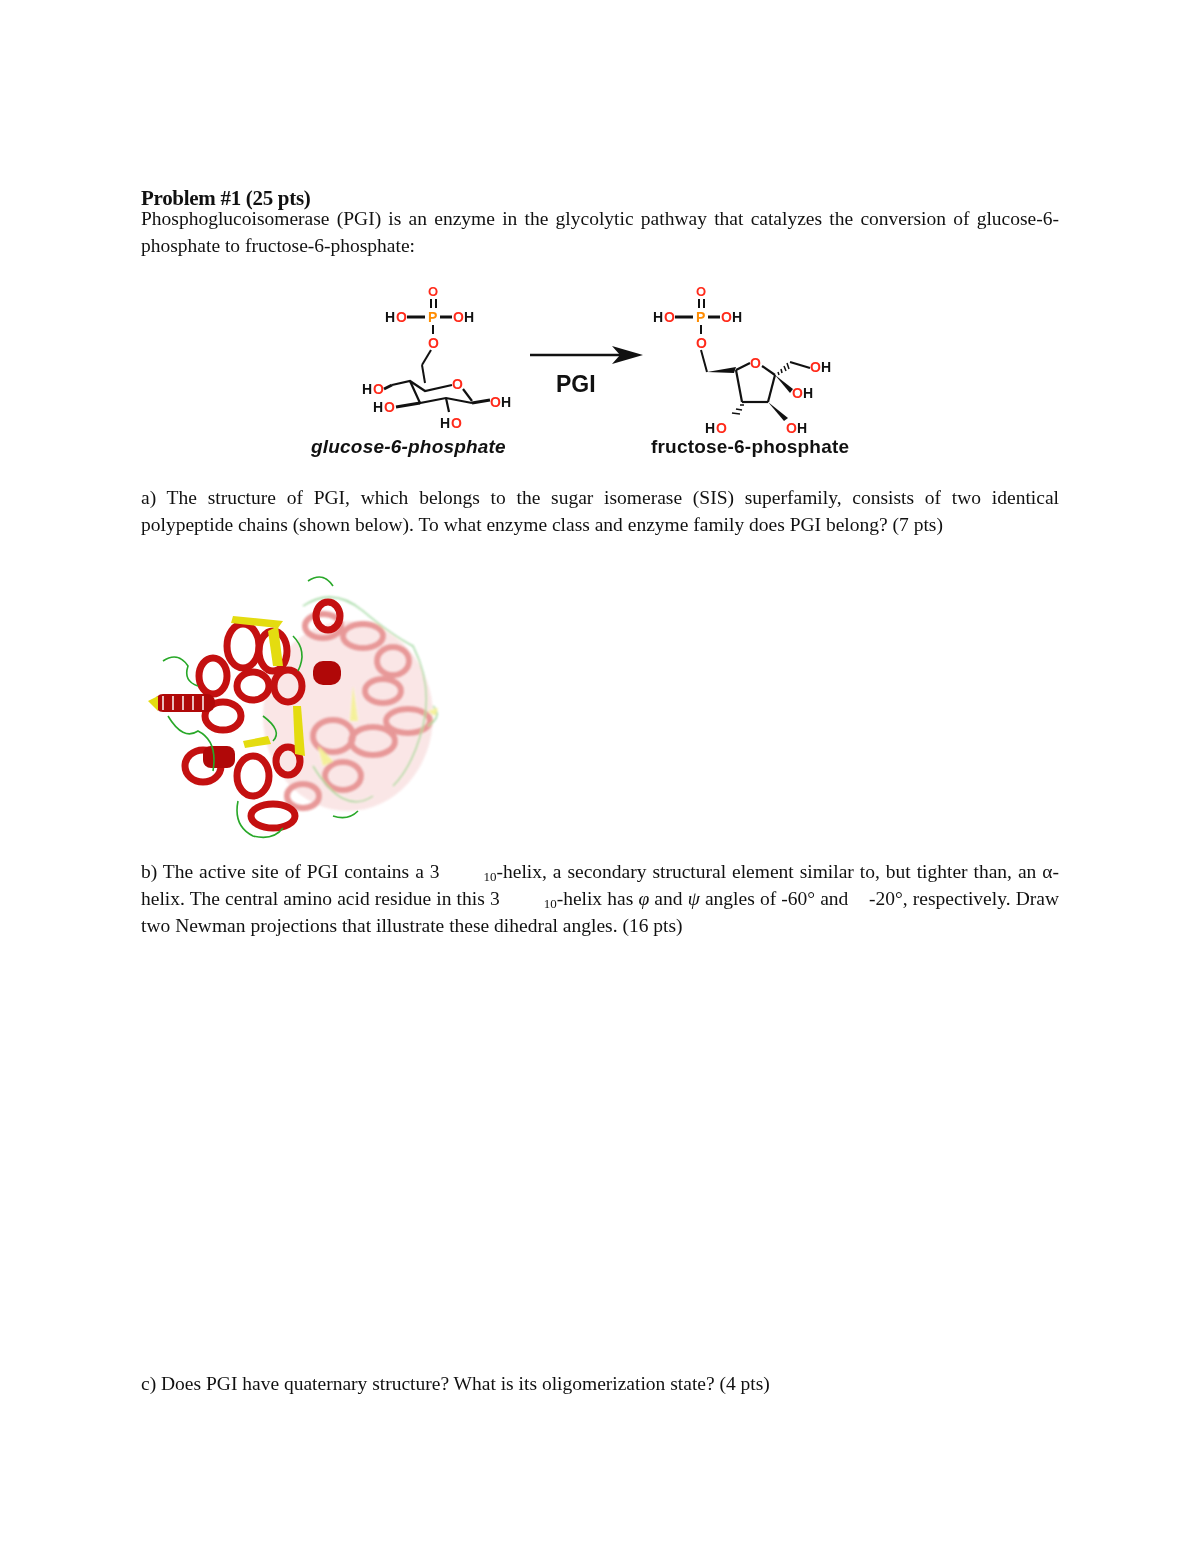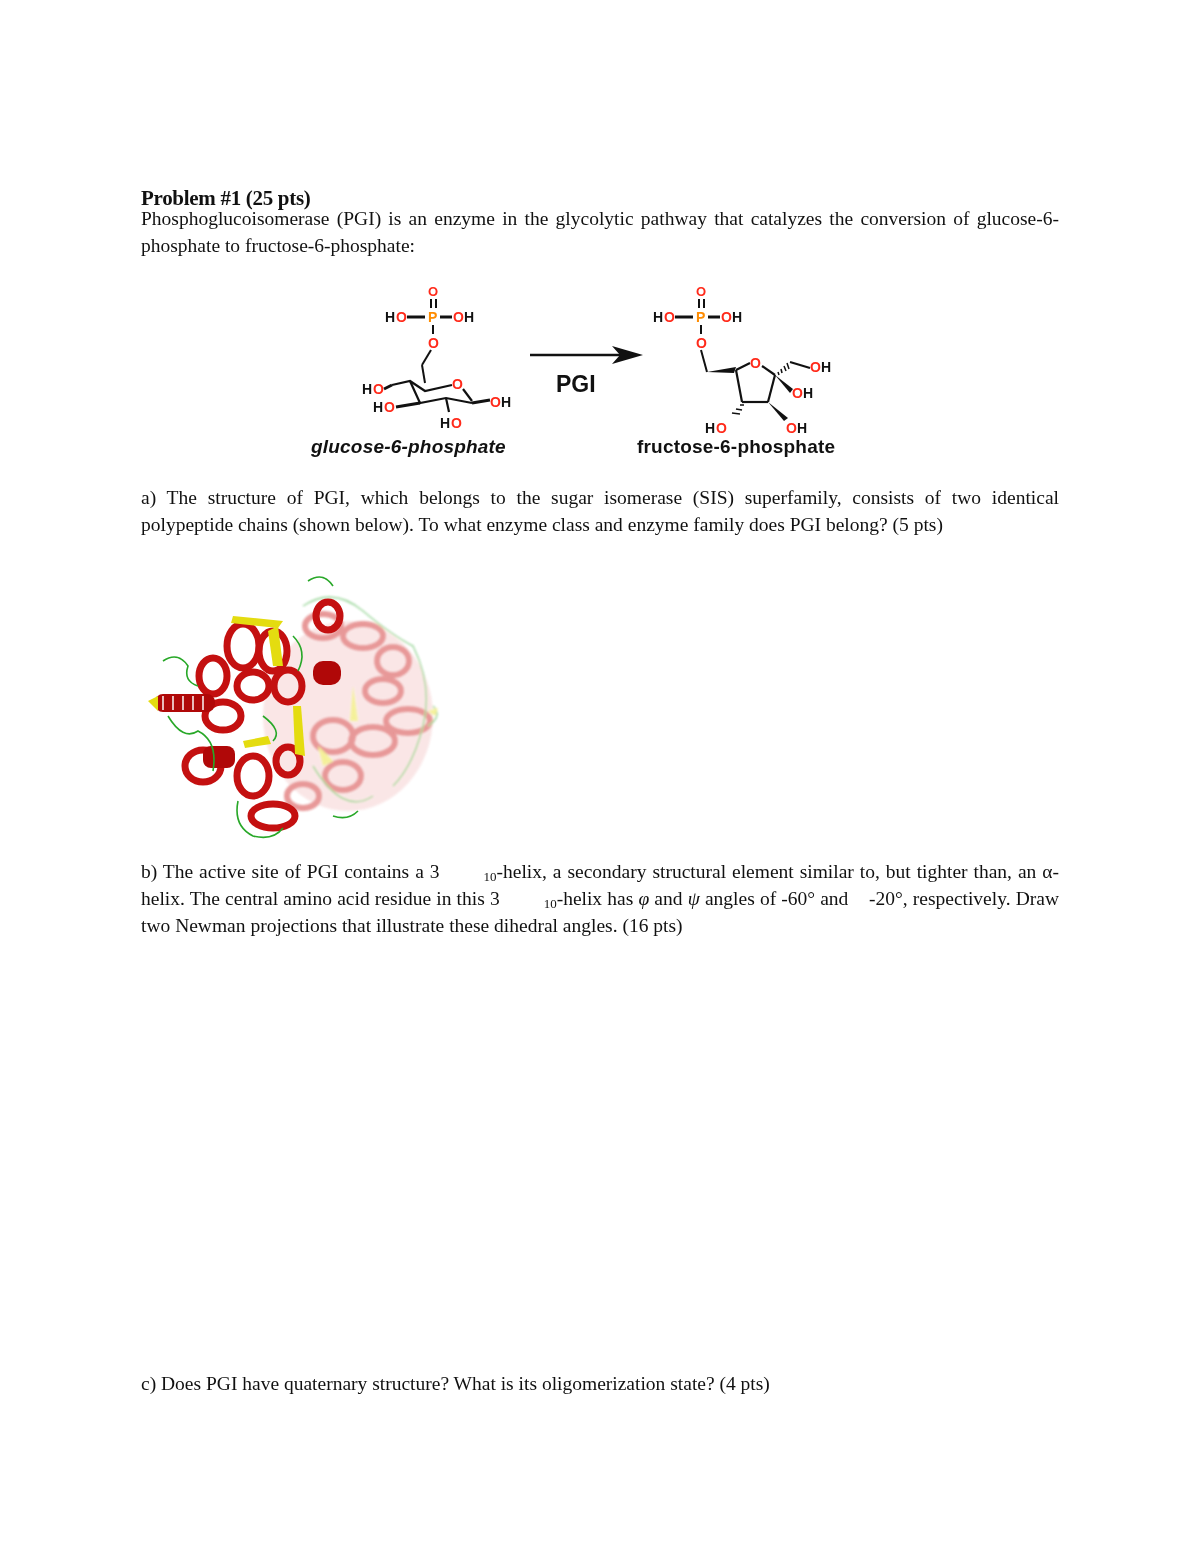--- a/index.html
+++ b/index.html
@@ -7,21 +7,21 @@
   .abs { position: absolute; }
   .title { left: 141px; top: 143px; font-size: 21px; font-weight: bold; letter-spacing: -0.3px; margin-top: 43px; }
   .para { left: 141px; width: 918px; font-size: 19.5px; line-height: 27px; text-align: justify; }
   .p-intro { top: 205px; }
   .p-a { top: 484px; }
   .p-b { top: 858px; }
   .p-c { top: 1370px; }
   sub { font-size: 13px; vertical-align: -3px; line-height: 0; margin-left: 44px; }
   .chem-label { font-family: "Liberation Sans", "DejaVu Sans", sans-serif; font-size: 19px; font-weight: bold; color: #111; letter-spacing: 0.2px; }
   .glc-label { left: 311px; top: 436px; font-style: italic; }
-  .fru-label { left: 637px; top: 436px; }
+  .fru-label { left: 651px; top: 436px; }
   .pgi-label { left: 556px; top: 371px; font-size: 23px; font-family: "Liberation Sans", "DejaVu Sans", sans-serif; font-weight: bold; text-align: center; }
   svg text { font-family: "Liberation Sans", "DejaVu Sans", sans-serif; font-weight: bold; }
   .protein { left: 143px; top: 566px; width: 306px; height: 280px; }
 </style>
 </head>
 <body>
 
 <div class="abs title">Problem #1 (25 pts)</div>
 
 <div class="abs para p-intro">Phosphoglucoisomerase (PGI) is an enzyme in the glycolytic pathway that catalyzes the conversion of glucose-6-phosphate to fructose-6-phosphate:</div>
@@ -123,21 +123,21 @@
       <text x="786" y="433" fill="#ff2a1a" font-size="14">O</text>
       <text x="797" y="433" fill="#111" font-size="14">H</text>
     </g>
   </svg>
 </div>
 
 <div class="abs pgi-label">PGI</div>
 <div class="abs chem-label glc-label">glucose-6-phosphate</div>
 <div class="abs chem-label fru-label">fructose-6-phosphate</div>
 
-<div class="abs para p-a">a) The structure of PGI, which belongs to the sugar isomerase (SIS) superfamily, consists of two identical polypeptide chains (shown below). To what enzyme class and enzyme family does PGI belong? (5 pts)</div>
+<div class="abs para p-a">a) The structure of PGI, which belongs to the sugar isomerase (SIS) superfamily, consists of two identical polypeptide chains (shown below). To what enzyme class and enzyme family does PGI belong? (7 pts)</div>
 
 <div class="abs protein">
   <svg width="306" height="280" viewBox="0 0 306 280" xmlns="http://www.w3.org/2000/svg">
     <defs>
       <filter id="blur1">
           <feGaussianBlur stdDeviation="1.2"></feGaussianBlur>
         </filter>
     </defs>
 
     <g opacity="0.45" filter="url(#blur1)">

